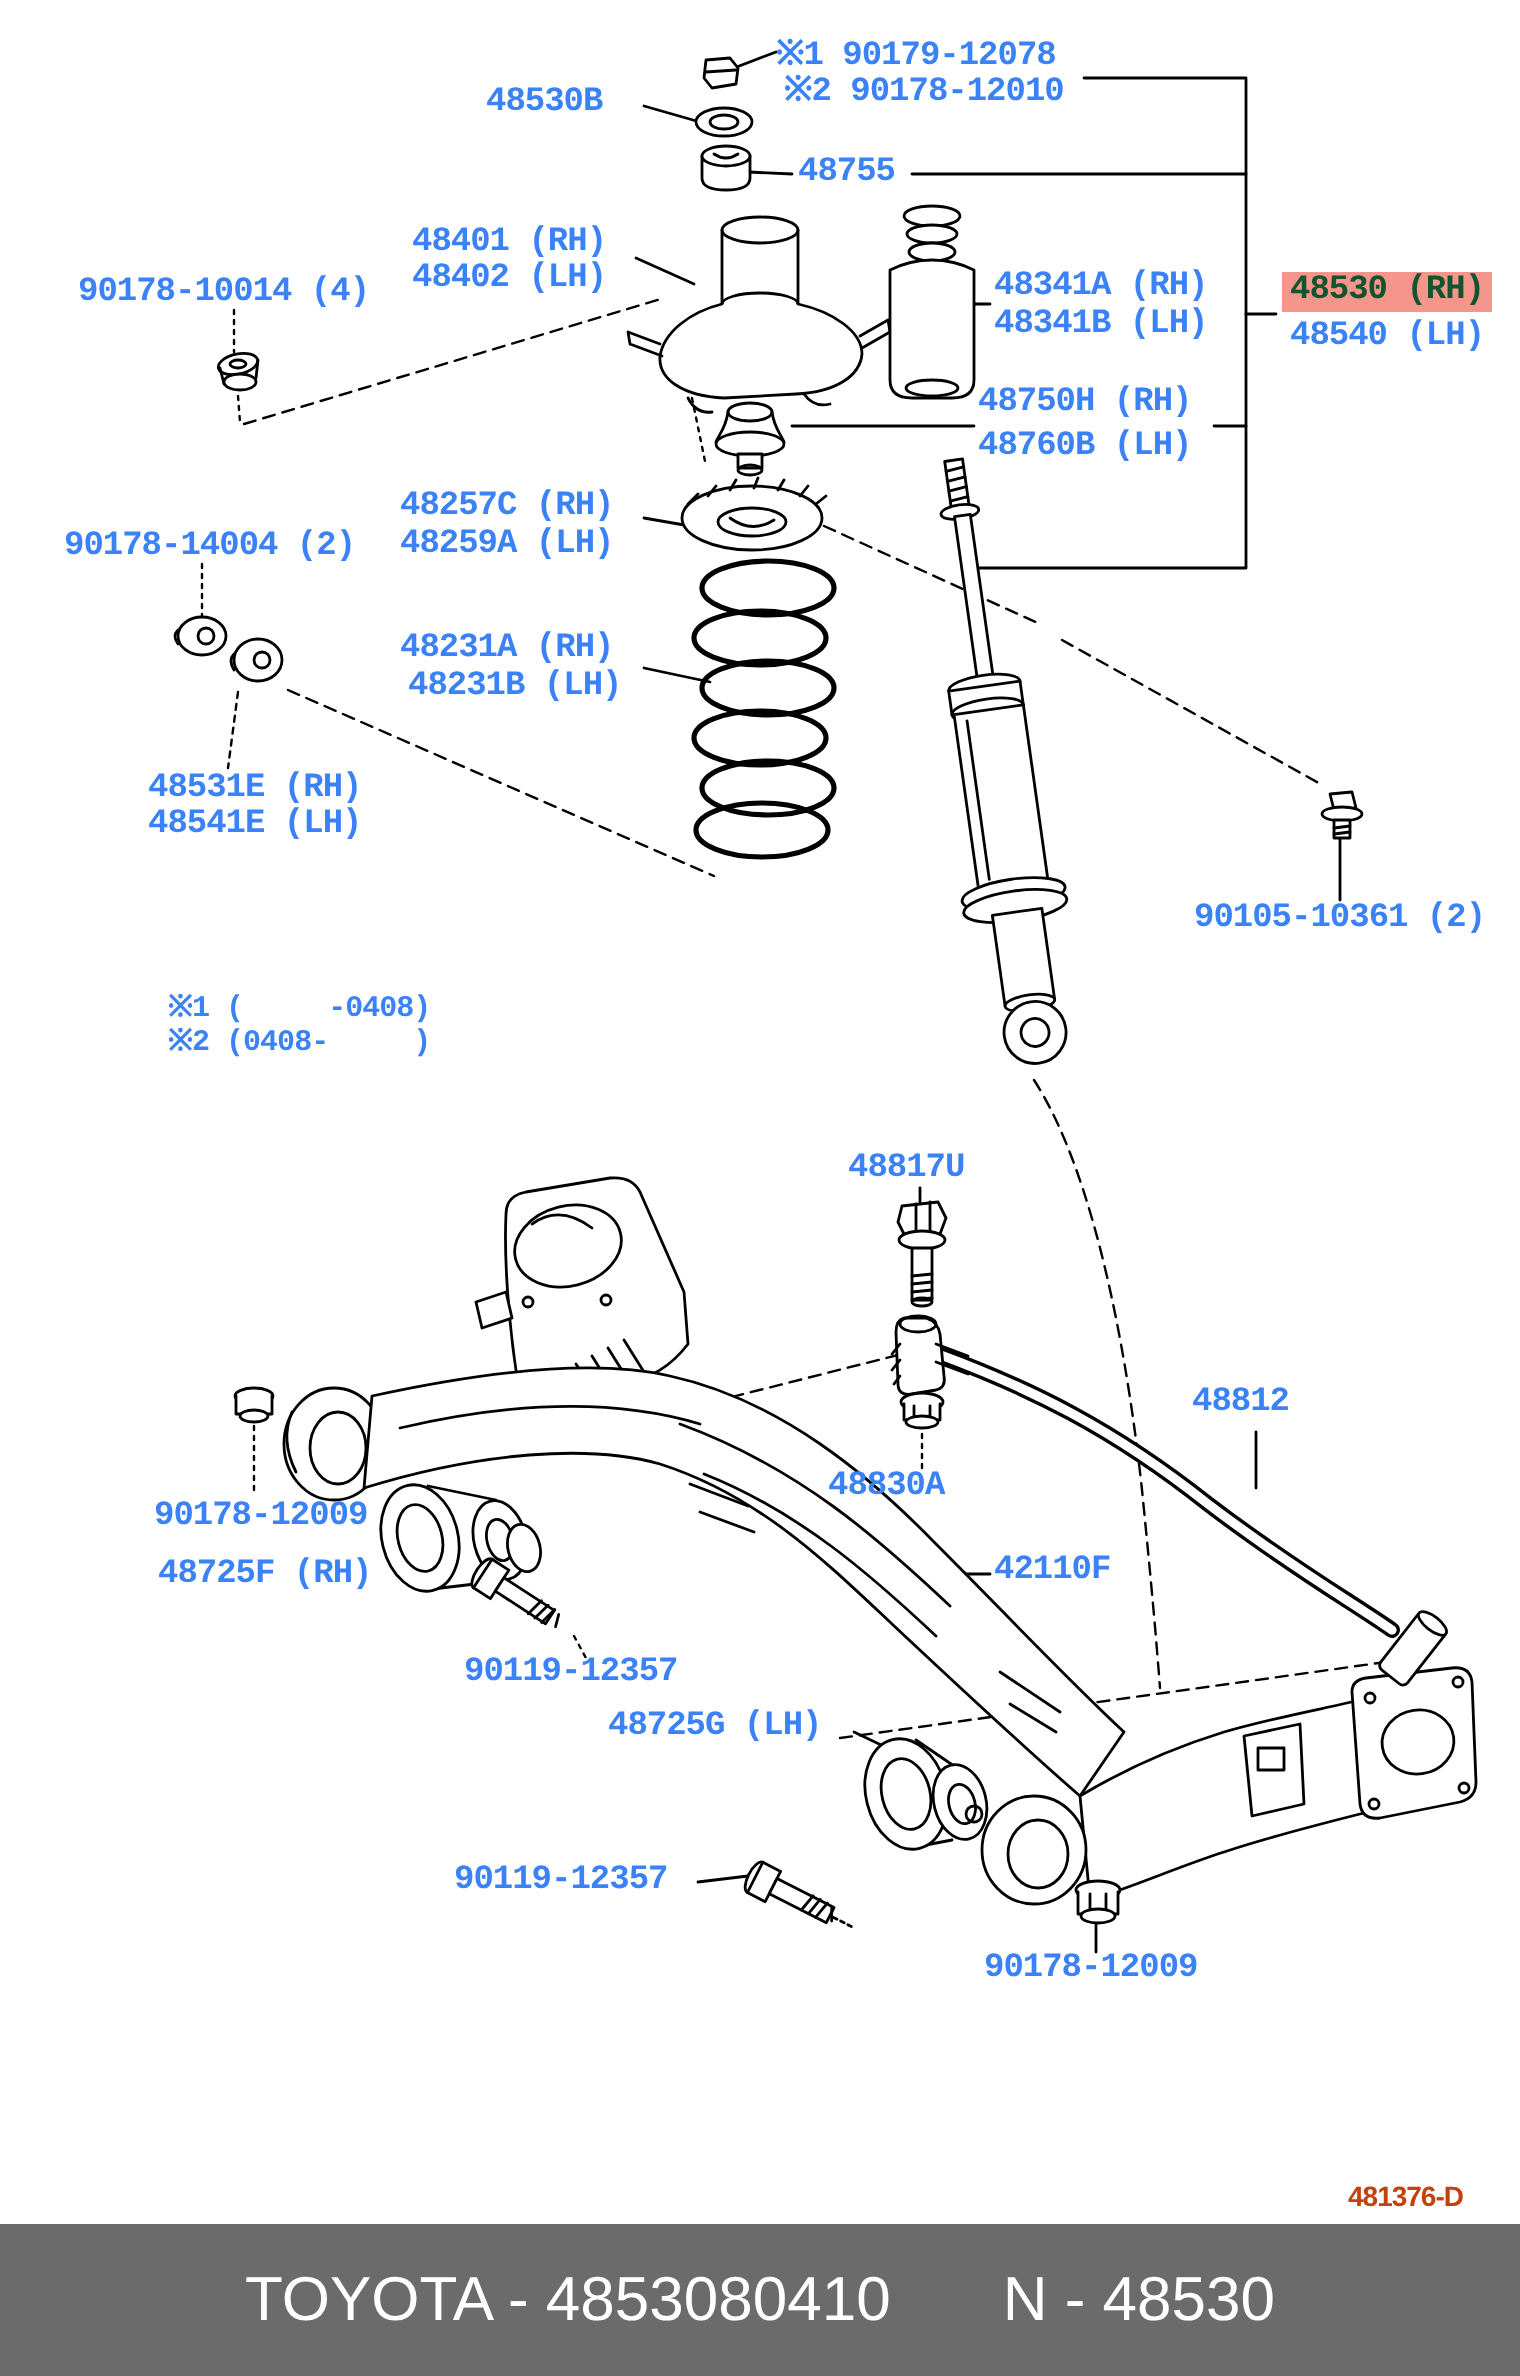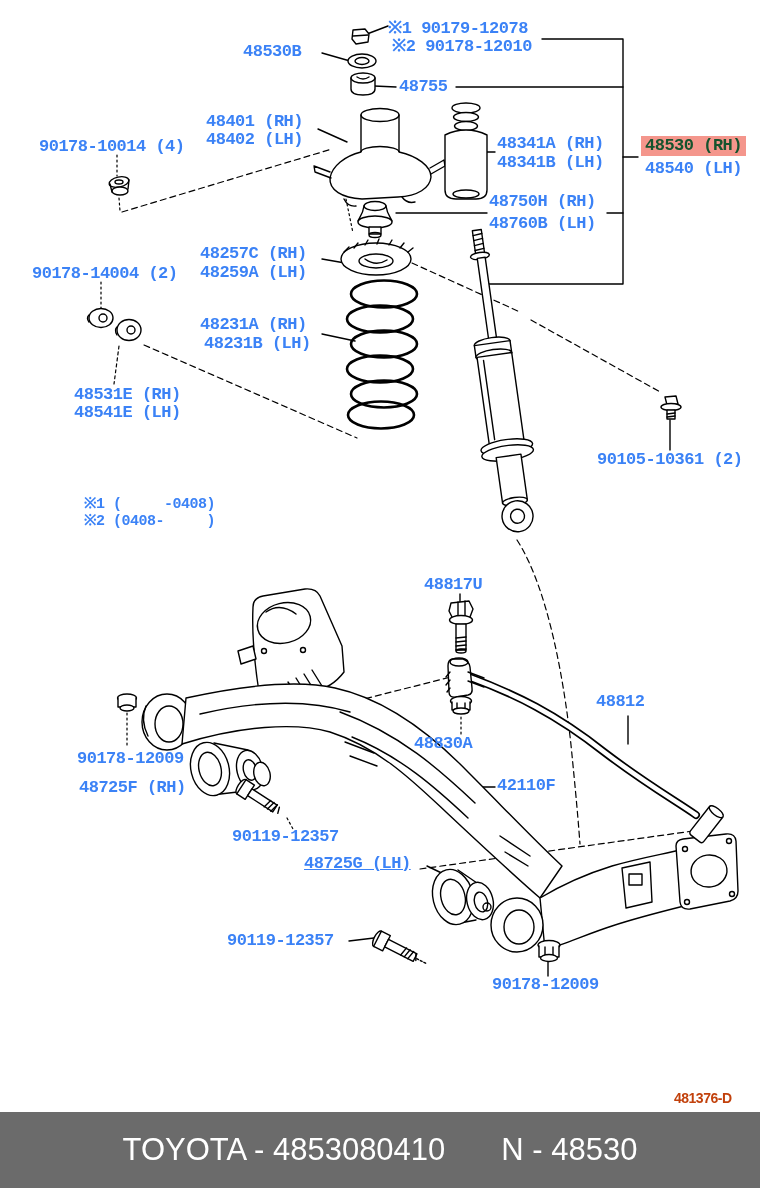--- a/index.html
+++ b/index.html
@@ -299,21 +299,21 @@
       <div class="part-label" style="left: 597px; top: 451px;">90105-10361 (2)</div>
       <div class="part-label note" style="left: 84px; top: 497px;">※1 (     -0408)</div>
       <div class="part-label note" style="left: 84px; top: 514px;">※2 (0408-     )</div>
       <div class="part-label" style="left: 424px; top: 576px;">48817U</div>
       <div class="part-label" style="left: 596px; top: 693px;">48812</div>
       <div class="part-label" style="left: 77px; top: 750px;">90178-12009</div>
       <div class="part-label" style="left: 79px; top: 779px;">48725F (RH)</div>
       <div class="part-label" style="left: 414px; top: 735px;">48830A</div>
       <div class="part-label" style="left: 497px; top: 777px;">42110F</div>
       <div class="part-label" style="left: 232px; top: 828px;">90119-12357</div>
-      <div class="part-label" style="left: 304px; top: 855px; text-decoration: underline;">48725G (LH)</div>
+      <div class="part-label" style="left: 304px; top: 855px;">48725G (LH)</div>
       <div class="part-label" style="left: 227px; top: 932px;">90119-12357</div>
       <div class="part-label" style="left: 492px; top: 976px;">90178-12009</div>
     </div>
 
   <div class="diagram-code">481376-D</div>
 
   <div class="footer-bar">
     <span>TOYOTA - 4853080410</span>
     <span>N - 48530</span>
   </div>

